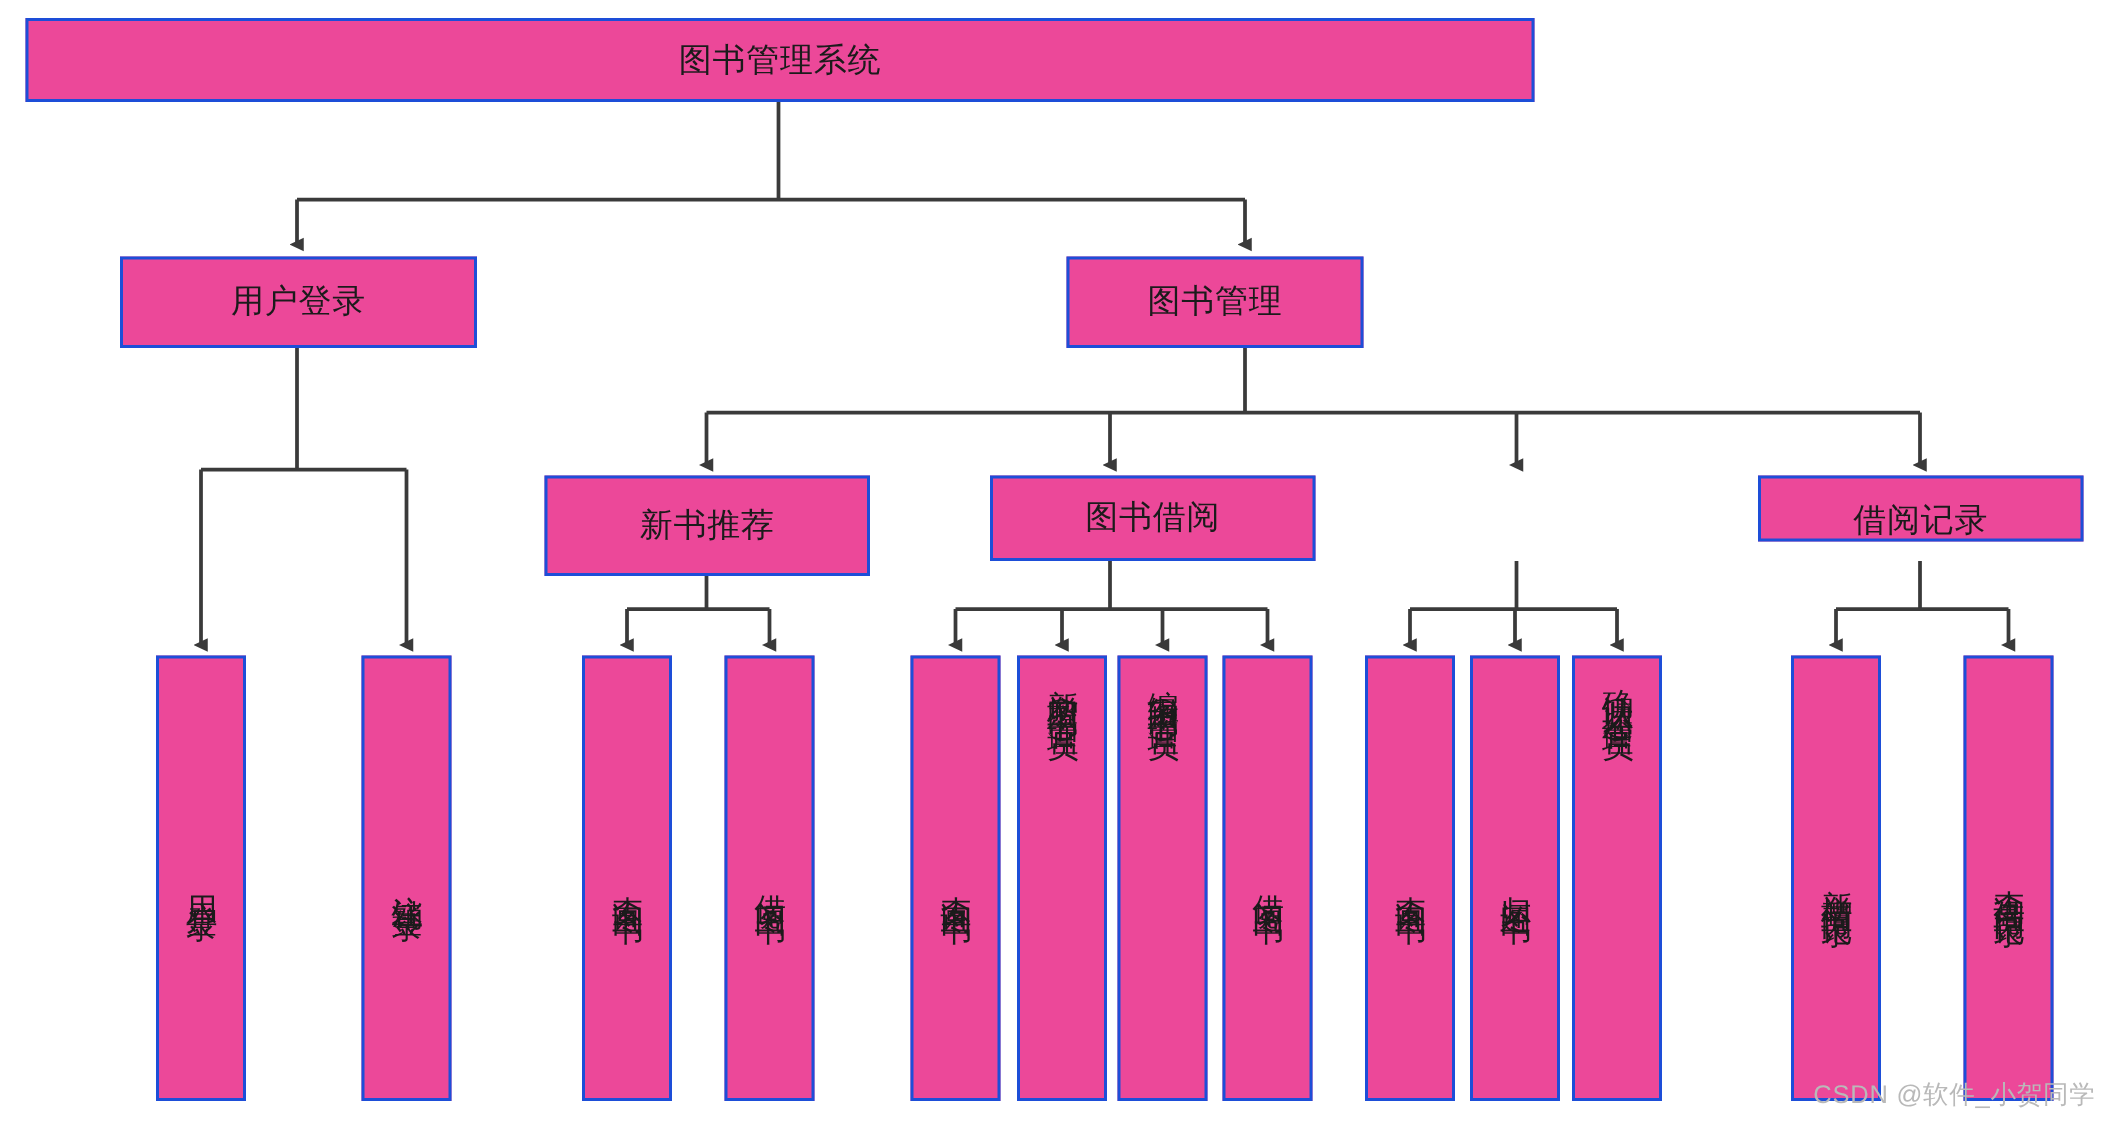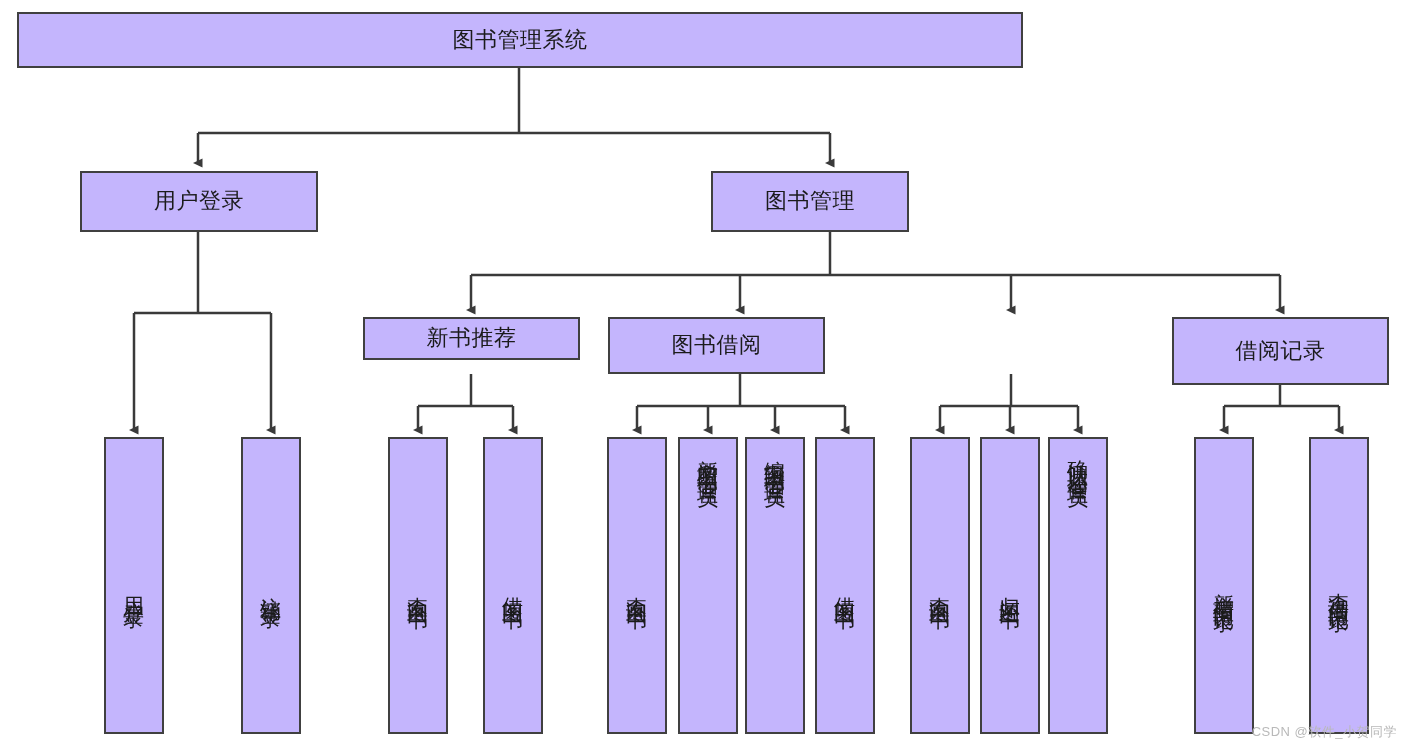--- a/index.html
+++ b/index.html
@@ -17,22 +17,22 @@
   #diagram-root {
     position: absolute;
     left: 0;
     top: 0;
     width: 1405px;
     height: 747px;
   }
   .node-box {
     position: absolute;
     box-sizing: border-box;
-    border: 2px solid #404040;
-    background: #c4b5fd;
+    border: 2px solid #1d4ed8;
+    background: #ec4899;
     display: flex;
     align-items: center;
     justify-content: center;
   }
   .node-label-h {
     font-size: 22px;
     color: #1b1b1b;
     line-height: 1.1;
     white-space: nowrap;
     letter-spacing: 0.5px;
@@ -59,21 +59,21 @@
     left: 0;
     top: 0;
     width: 1405px;
     height: 747px;
     pointer-events: none;
   }
   #watermark {
     position: absolute;
     right: 8px;
     bottom: 6px;
-    font-size: 13px;
+    font-size: 17px;
     color: #b9b9b9;
     white-space: nowrap;
     letter-spacing: 0.5px;
   }
 </style>
 </head>
 <body>
 
 <div id="diagram-root">
 
@@ -133,27 +133,27 @@
     <span class="node-label-h">图书管理系统</span>
   </div>
 
   <div class="node-box" style="left:80px; top:171px; width:238px; height:61px;">
     <span class="node-label-h">用户登录</span>
   </div>
   <div class="node-box" style="left:711px; top:171px; width:198px; height:61px;">
     <span class="node-label-h">图书管理</span>
   </div>
 
-  <div class="node-box" style="left:363px; top:317px; width:217px; height:43px;">
+  <div class="node-box" style="left:363px; top:317px; width:217px; height:67px;">
     <span class="node-label-h">新书推荐</span>
   </div>
-  <div class="node-box" style="left:608px; top:317px; width:217px; height:57px;">
+  <div class="node-box" style="left:660px; top:317px; width:217px; height:57px;">
     <span class="node-label-h">图书借阅</span>
   </div>
-  <div class="node-box" style="left:1172px; top:317px; width:217px; height:68px;">
+  <div class="node-box" style="left:1172px; top:317px; width:217px; height:44px;align-items:flex-end;">
     <span class="node-label-h">借阅记录</span>
   </div>
 
   <div class="node-box leaf centered" style="left:104px; top:437px; width:60px; height:297px;">
     <span class="node-label-v">用户登录</span>
   </div>
   <div class="node-box leaf centered" style="left:241px; top:437px; width:60px; height:297px;">
     <span class="node-label-v">注销登录</span>
   </div>
 

